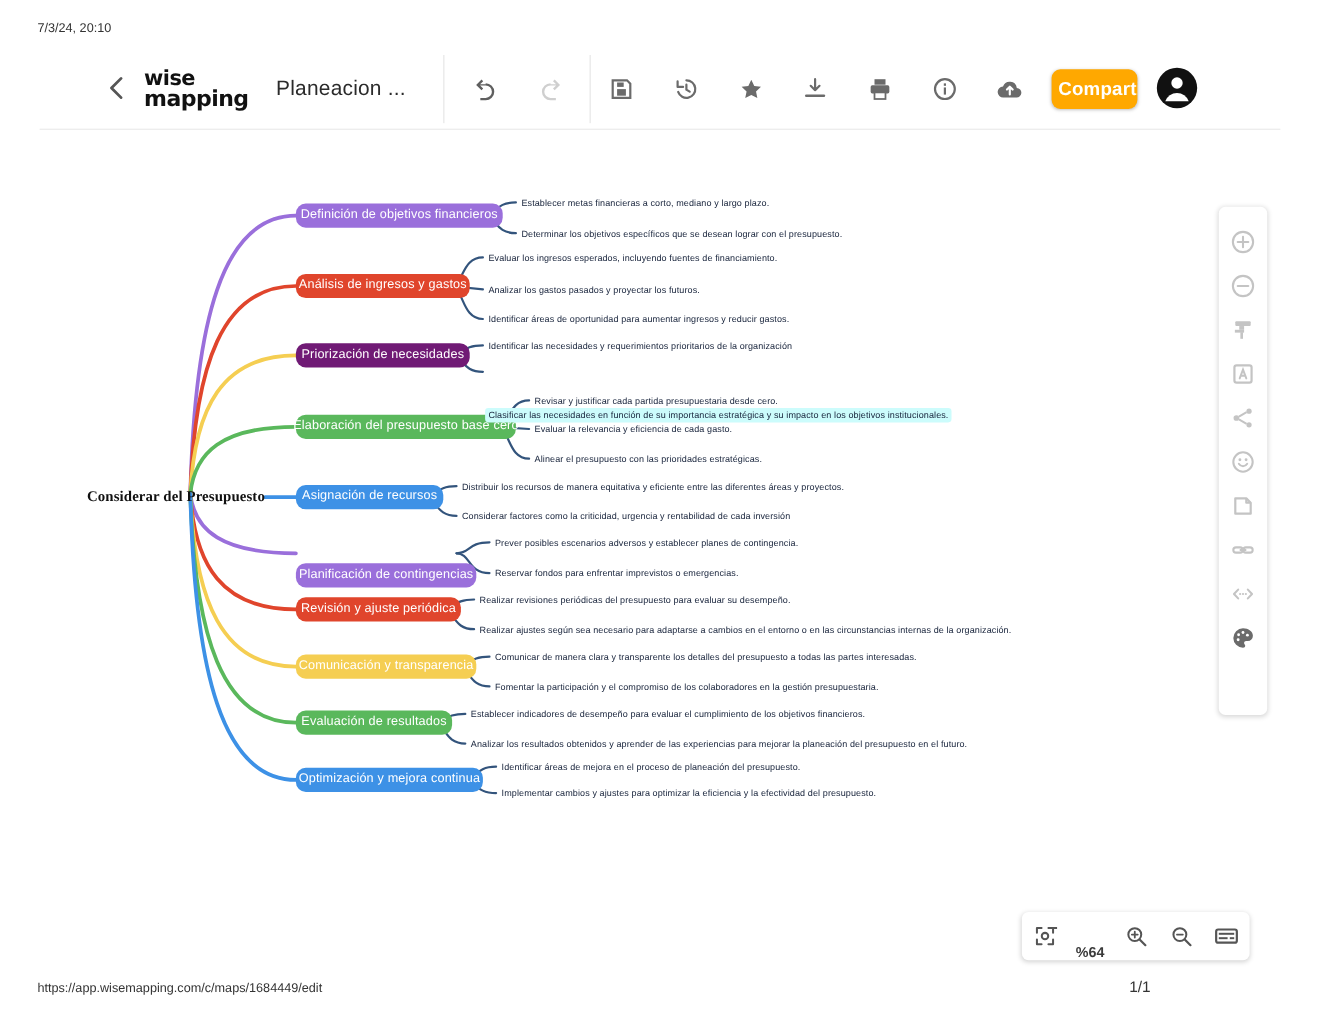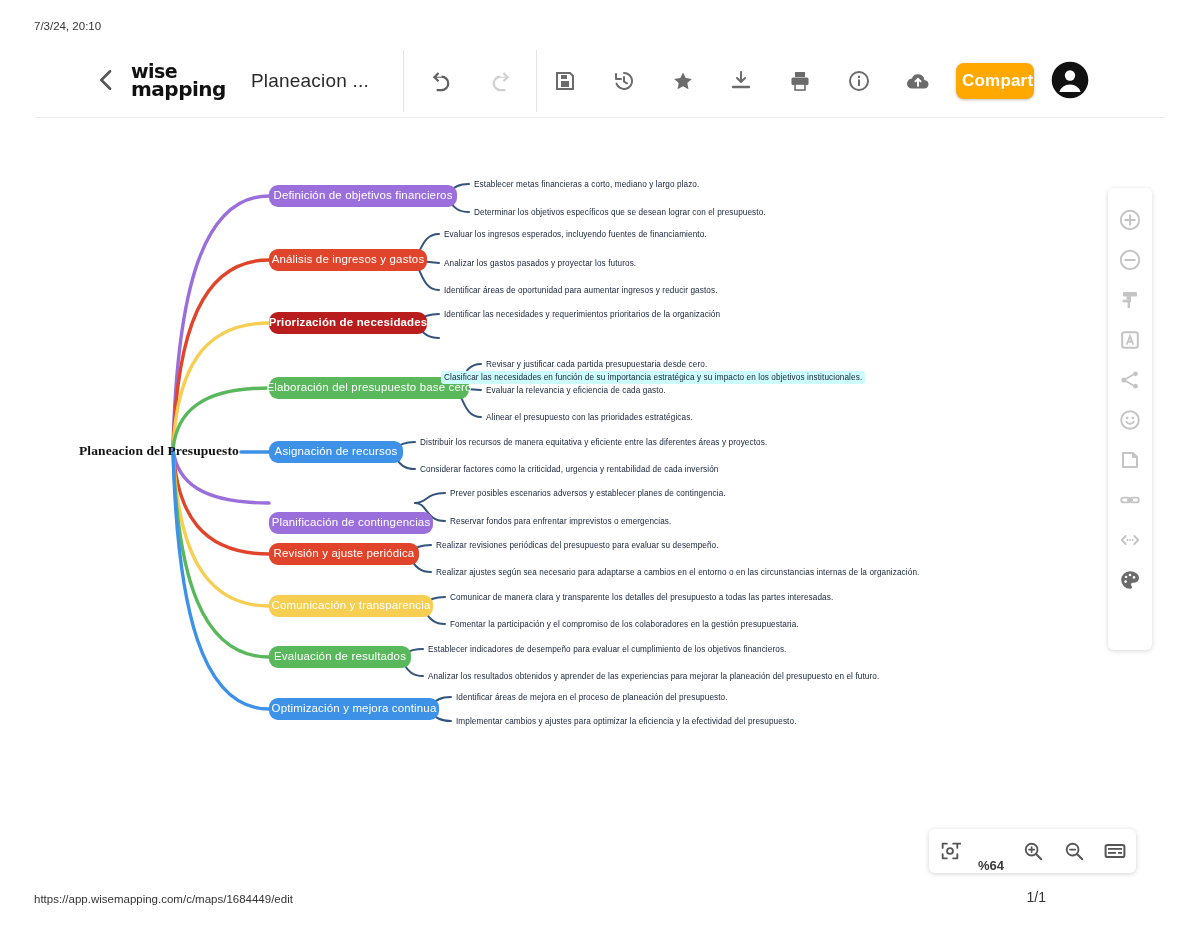--- a/index.html
+++ b/index.html
@@ -200,26 +200,26 @@
         <path d="M379 488 C392 488,389 479,409 479" fill="none" stroke="#33547c" stroke-width="2" stroke-linecap="round"></path>
         <path d="M379 488 C392 488,389 506,409 506" fill="none" stroke="#33547c" stroke-width="2" stroke-linecap="round"></path>
         <path d="M137 331 C141 459.96000000000004,165.8 539,233 539" fill="none" stroke="#5ab85c" stroke-width="3.4" stroke-linecap="round"></path>
         <path d="M357 539 C370 539,367 531,387 531" fill="none" stroke="#33547c" stroke-width="2" stroke-linecap="round"></path>
         <path d="M357 539 C370 539,367 558,387 558" fill="none" stroke="#33547c" stroke-width="2" stroke-linecap="round"></path>
         <path d="M137 331 C141 492.2,165.8 591,233 591" fill="none" stroke="#3d91e6" stroke-width="3.4" stroke-linecap="round"></path>
         <path d="M385 591 C398 591,395 579,415 579" fill="none" stroke="#33547c" stroke-width="2" stroke-linecap="round"></path>
         <path d="M385 591 C398 591,395 603,415 603" fill="none" stroke="#33547c" stroke-width="2" stroke-linecap="round"></path>
       </svg>
 
-    <div class="root-label" id="root-label" style="left:43px;top:325px;">Planeacion del Presupuesto</div>
+    <div class="root-label" id="root-label" style="left:43px;top:325px;">Considerar del Presupuesto</div>
 
     <div id="topic-layer">
         <div class="topic" style="left: 233px; top: 67px; width: 168px; background: rgb(154, 111, 219);">Definición de objetivos financieros</div>
         <div class="topic" style="left: 233px; top: 131px; width: 138px; background: rgb(224, 69, 44);">Análisis de ingresos y gastos</div>
-        <div class="topic" style="left: 233px; top: 194px; width: 138px; background: #b91c1c; font-weight: bold;">Priorización de necesidades</div>
+        <div class="topic" style="left: 233px; top: 194px; width: 138px; background: #701a75;">Priorización de necesidades</div>
         <div class="topic" style="left: 233px; top: 259px; width: 180px; background: rgb(90, 184, 92);">Elaboración del presupuesto base cero</div>
         <div class="topic" style="left: 233px; top: 323px; width: 114px; background: rgb(61, 145, 230);">Asignación de recursos</div>
         <div class="topic" style="left: 233px; top: 394px; width: 144px; background: rgb(154, 111, 219);">Planificación de contingencias</div>
         <div class="topic" style="left: 233px; top: 425px; width: 130px; background: rgb(224, 69, 44);">Revisión y ajuste periódica</div>
         <div class="topic" style="left: 233px; top: 477px; width: 144px; background: rgb(245, 206, 82);">Comunicación y transparencia</div>
         <div class="topic" style="left: 233px; top: 528px; width: 122px; background: rgb(90, 184, 92);">Evaluación de resultados</div>
         <div class="topic" style="left: 233px; top: 580px; width: 150px; background: rgb(61, 145, 230);">Optimización y mejora continua</div>
       </div>
     <div id="leaf-layer">
         <div class="leaf" style="left: 435px; top: 60px;">Establecer metas financieras a corto, mediano y largo plazo.</div>

